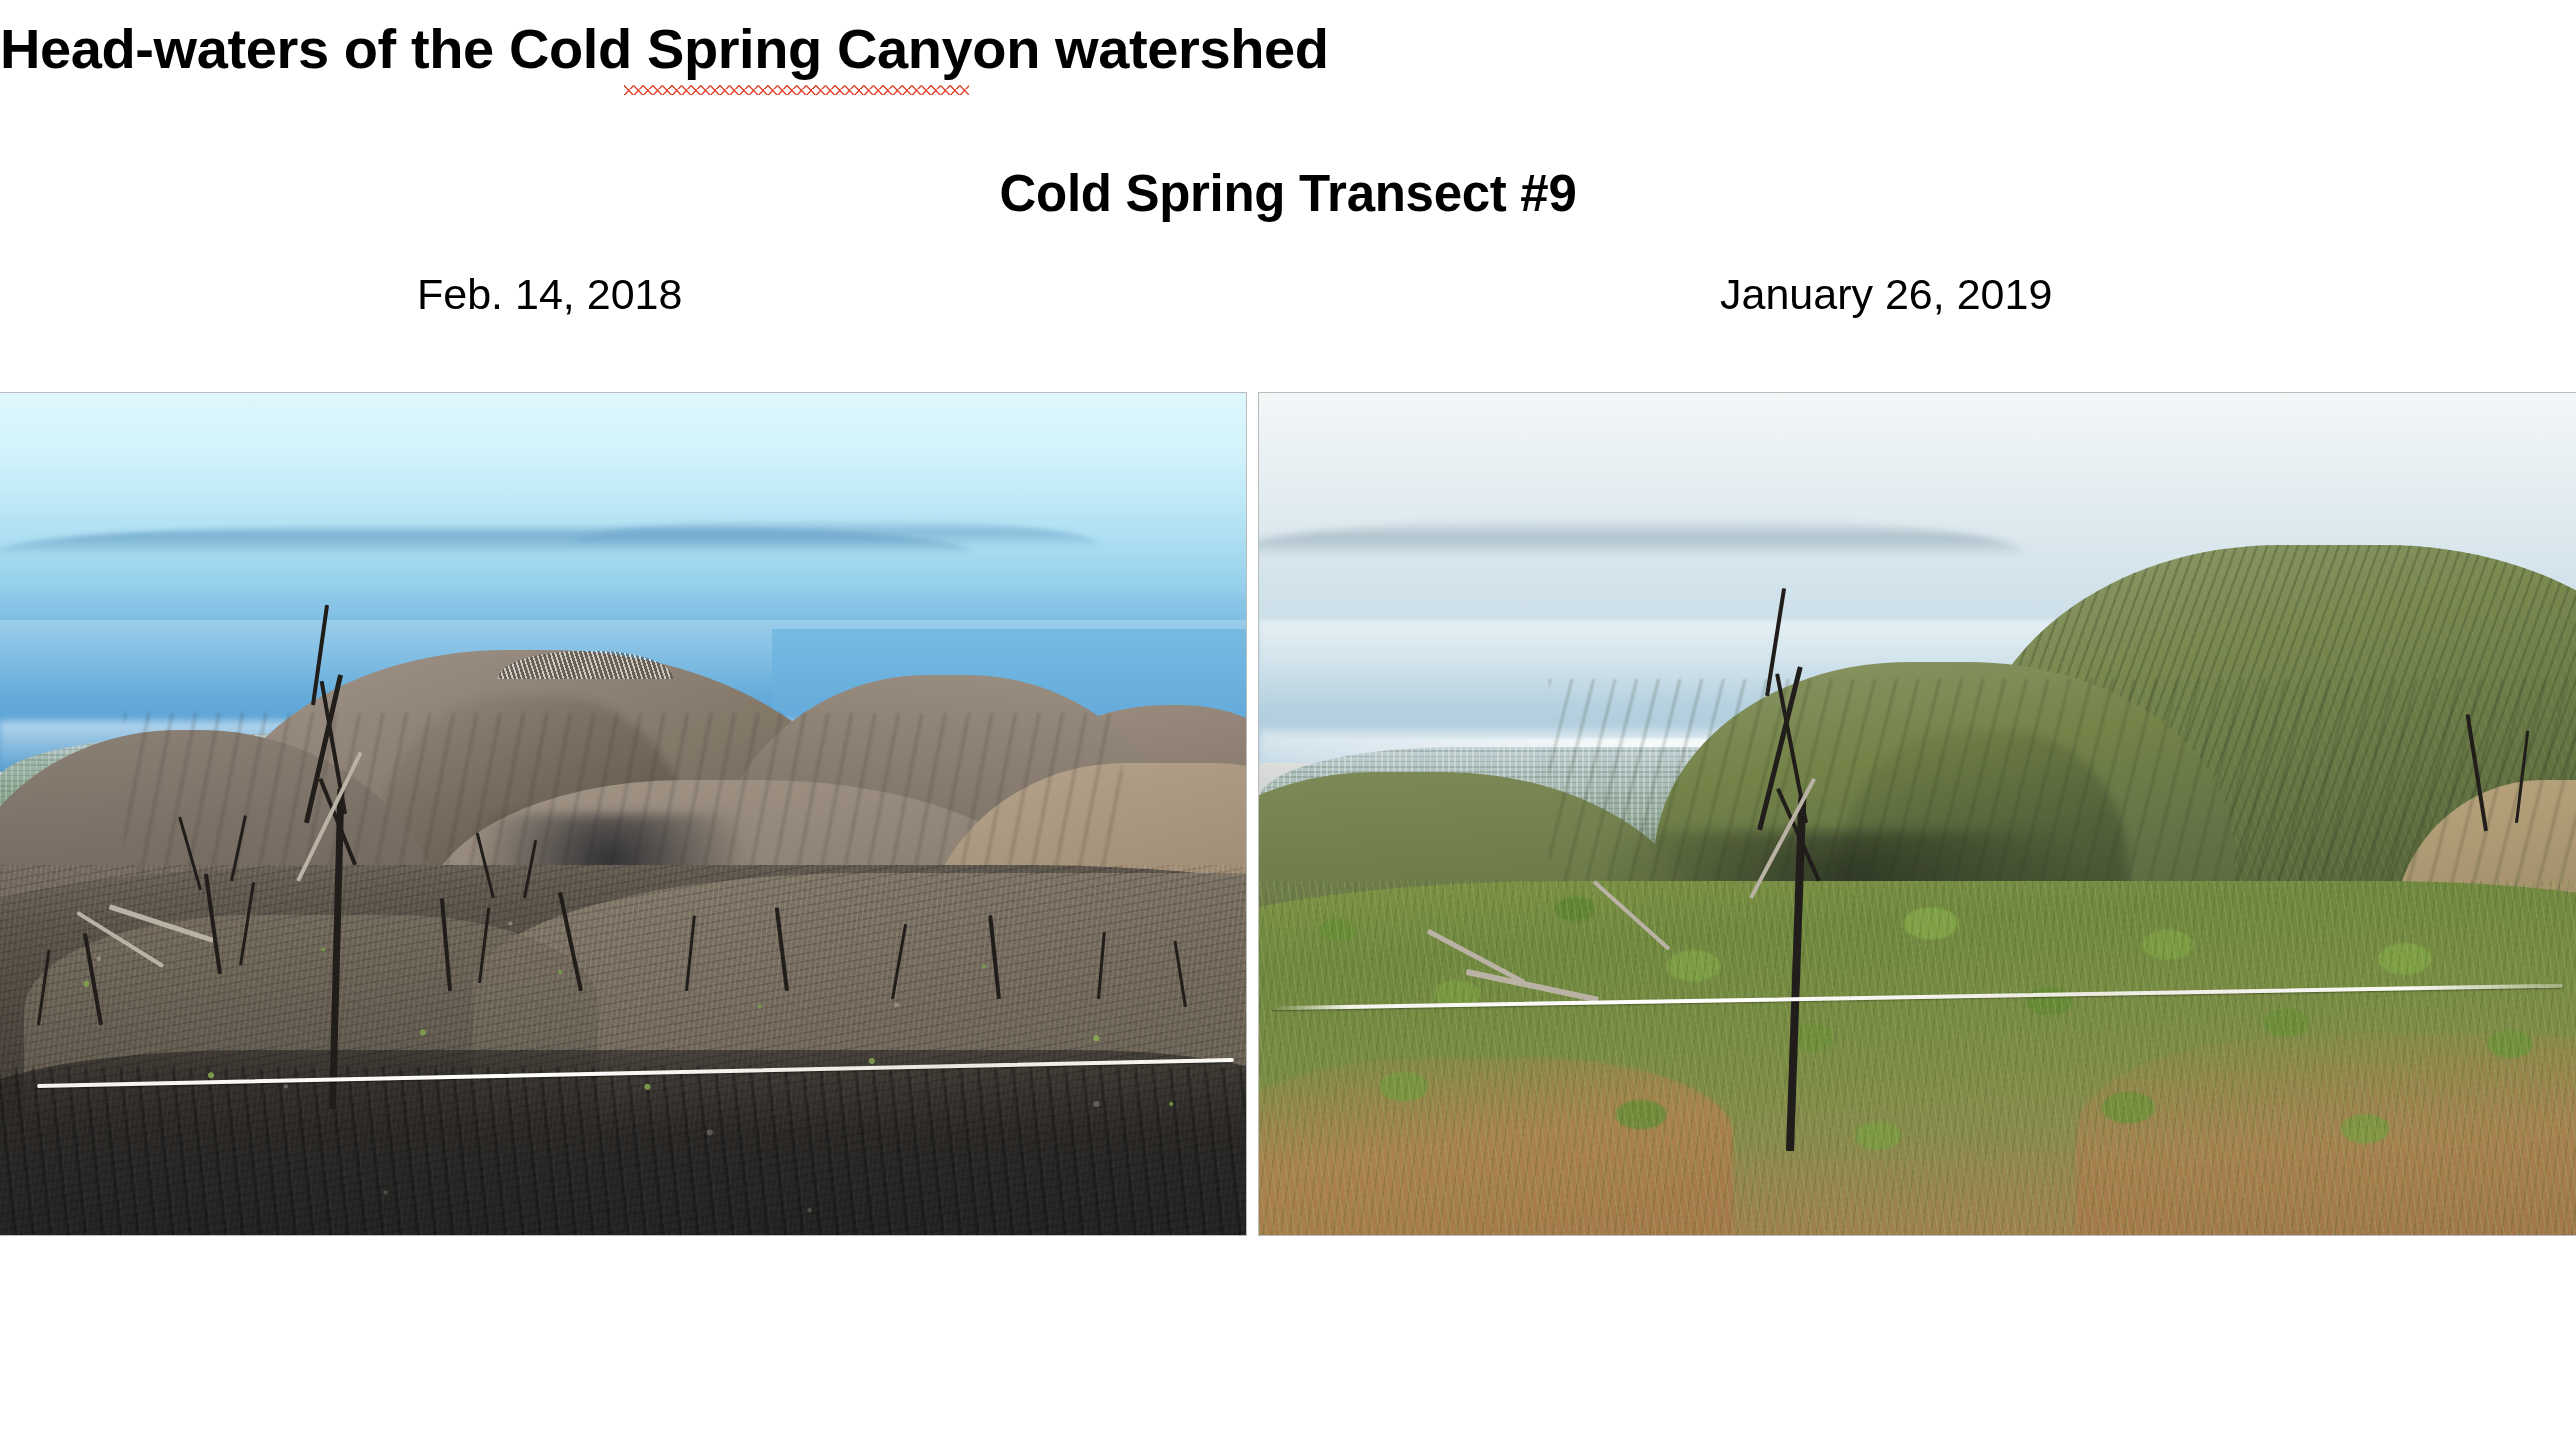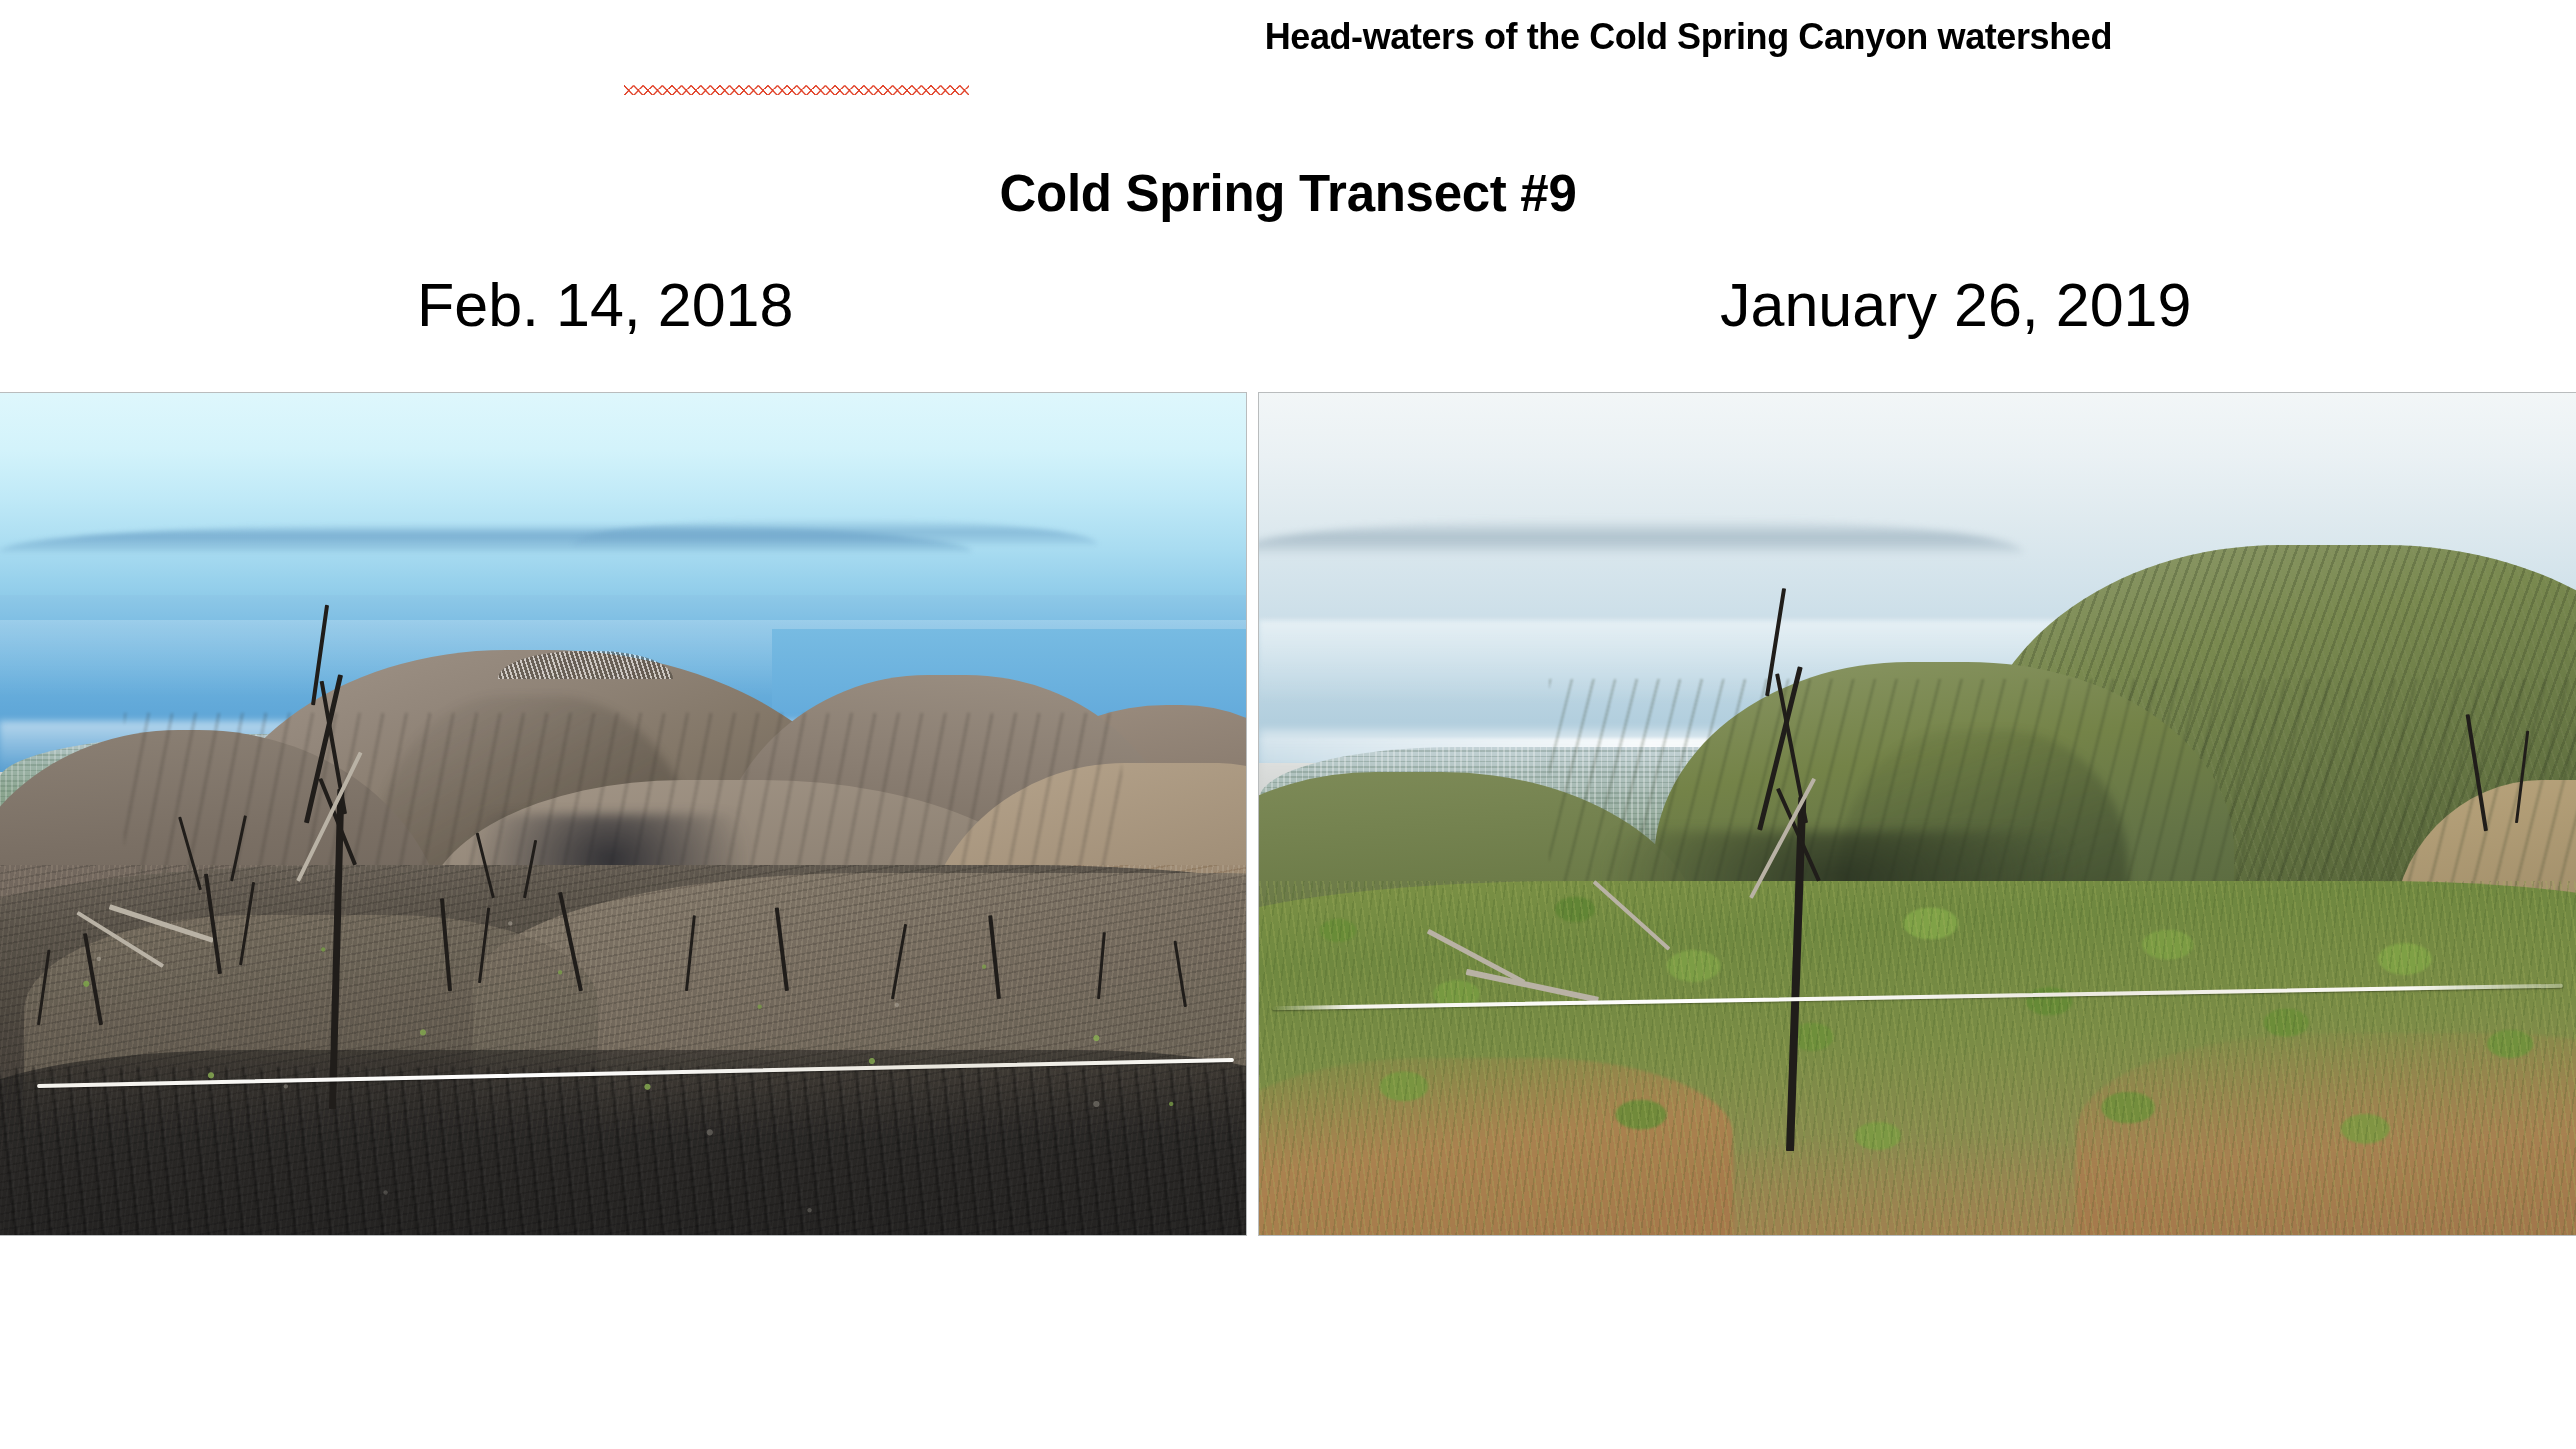--- a/index.html
+++ b/index.html
@@ -15,22 +15,22 @@
     font-family: "Liberation Sans", sans-serif;
     -webkit-font-smoothing: antialiased;
   }
 
   
   .slide-title {
     position: absolute;
     left: 0;
     top: 15.7px;
     width: 2112px;
-    text-align: right;
-    font-size: 36px;
+    text-align: left;
+    font-size: 56px;
     font-weight: bold;
     color: #000000;
     letter-spacing: -0.4px;
     white-space: nowrap;
   }
   .spell-squiggle {
     position: absolute;
     left: 624px;
     top: 85px;
     width: 345px;
@@ -50,21 +50,21 @@
     text-align: center;
     font-size: 51px;
     font-weight: bold;
     color: #000000;
     letter-spacing: -0.3px;
     white-space: nowrap;
   }
   .date-label {
     position: absolute;
     top: 270px;
-    font-size: 61px;
+    font-size: 43px;
     font-weight: normal;
     color: #000000;
     white-space: nowrap;
   }
   .date-left  { left: 417px; }
   .date-right { left: 1720px; }
 
   
   .photo {
     position: absolute;

